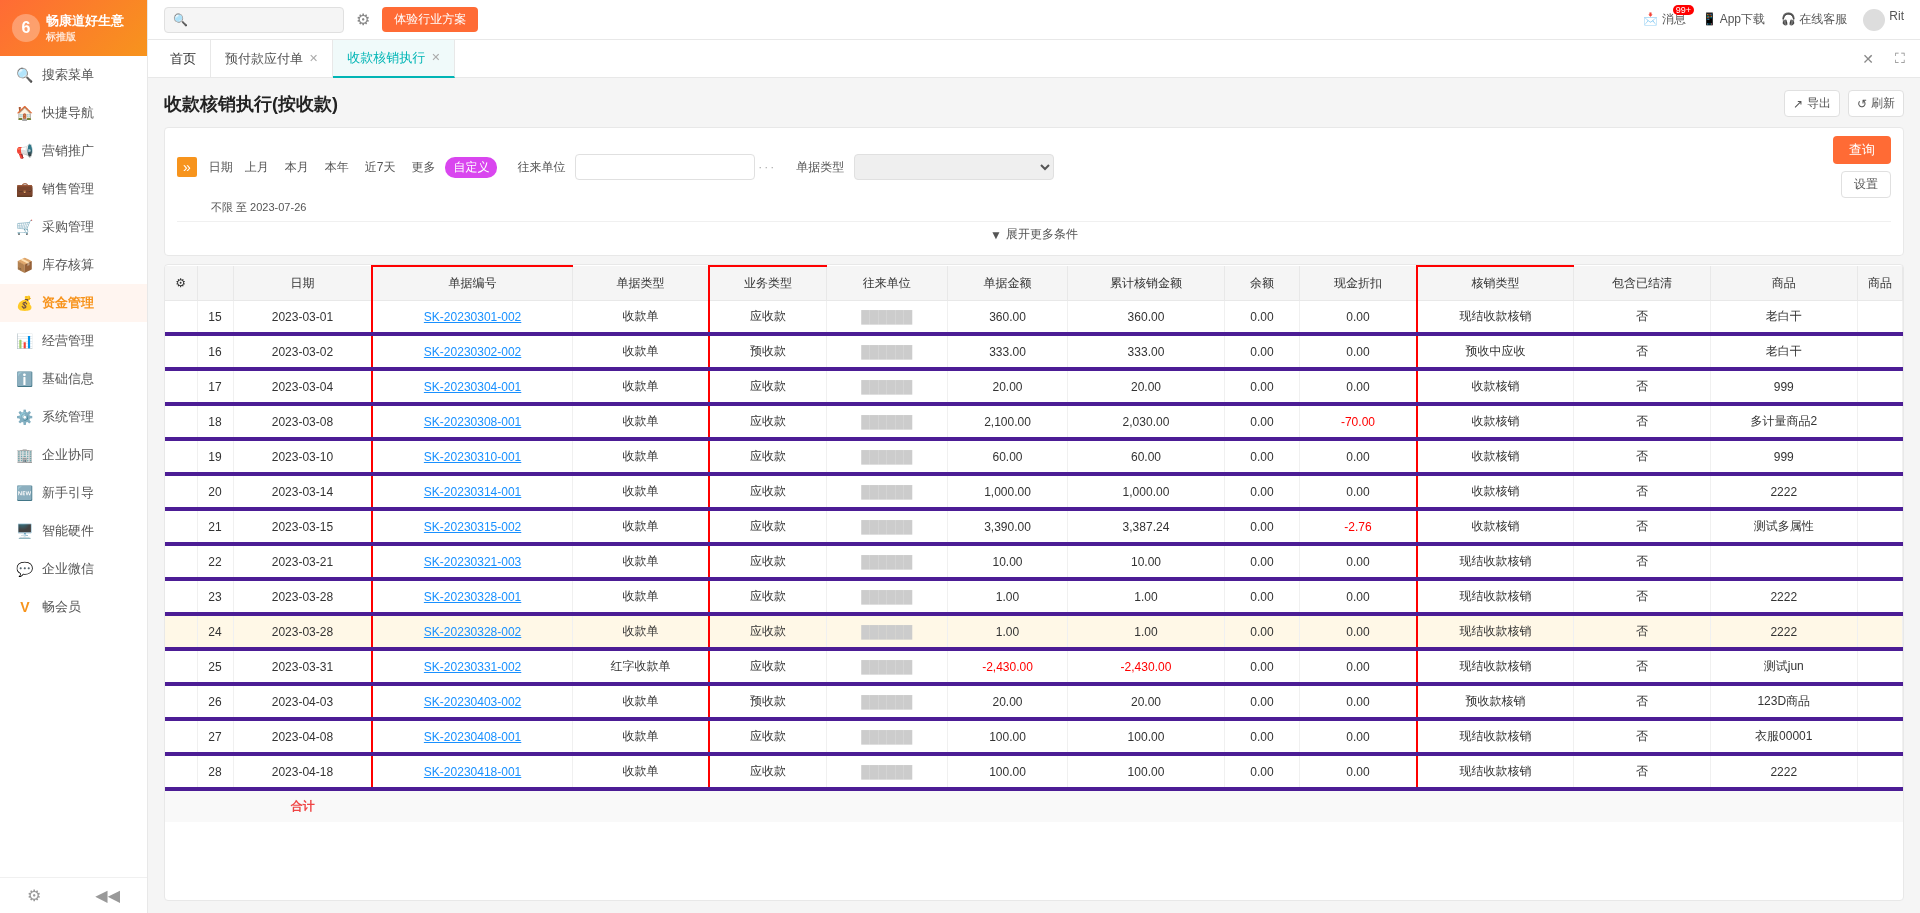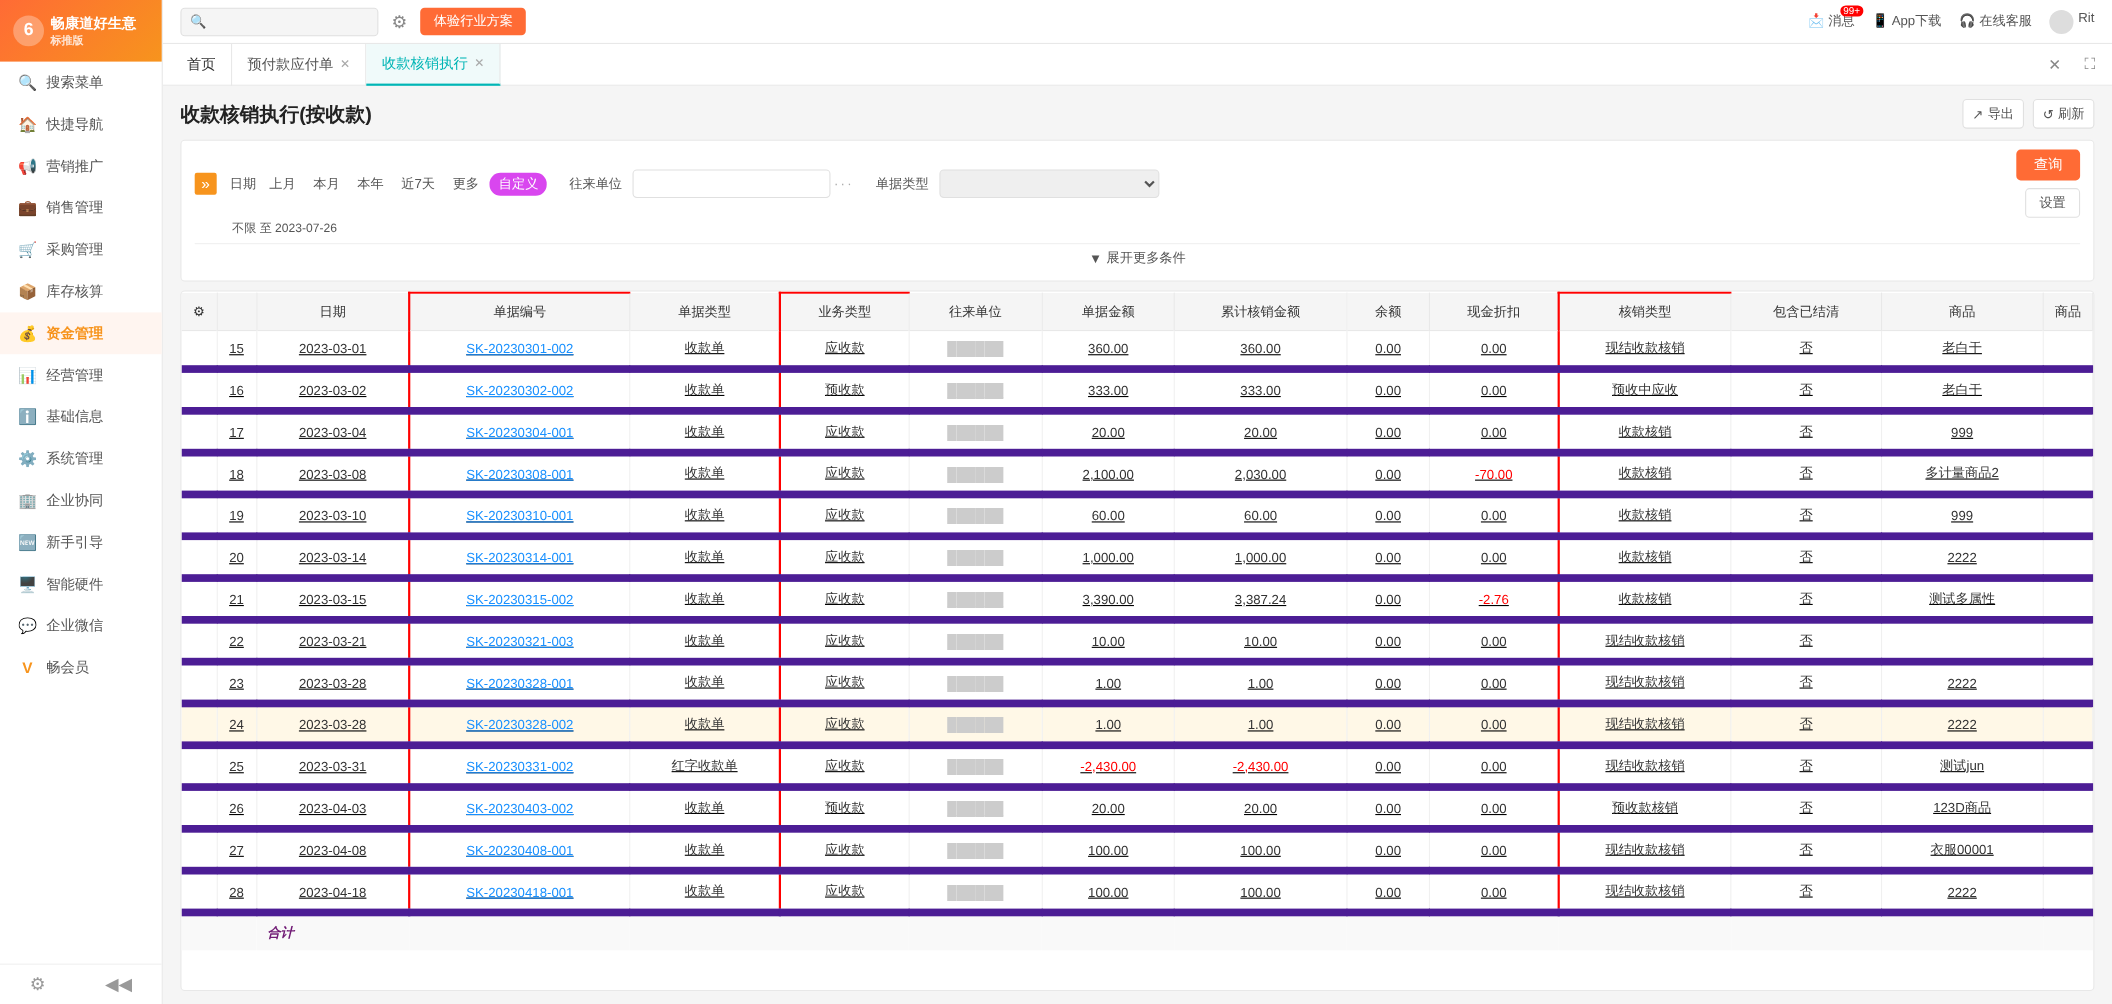--- a/index.html
+++ b/index.html
@@ -58,27 +58,27 @@
     .filter-dots { color: #aaa; letter-spacing: 2px; cursor: pointer; }
     .expand-btn { display: flex; align-items: center; gap: 4px; font-size: 12px; color: #555; cursor: pointer; justify-content: center; padding: 4px; }
     .query-btn { background: #ff6b35; color: #fff; border: none; border-radius: 4px; padding: 5px 16px; font-size: 13px; cursor: pointer; }
     .set-btn { border: 1px solid #e0e0e0; background: #fff; border-radius: 4px; padding: 4px 12px; font-size: 12px; cursor: pointer; color: #555; margin-top: 4px; display: block; }
 
     
     .table-wrap { flex: 1; background: #fff; border: 1px solid #e8e8e8; border-radius: 4px; overflow: auto; }
     table { width: 100%; border-collapse: collapse; font-size: 12px; }
     thead tr { background: #f5f5f5; border-bottom: 1px solid #e8e8e8; }
     thead th { padding: 8px 10px; text-align: center; color: #333; font-weight: 500; border-right: 1px solid #e8e8e8; white-space: nowrap; position: relative; }
-    tbody tr { border-bottom: 7px solid #4c1d95; text-decoration: underline; }
+    tbody tr { border-bottom: 4px solid #4c1d95; }
     tbody tr.highlight { background: #fff8e7; }
     tbody td { padding: 7px 10px; text-align: center; color: #333; border-right: 1px solid #f0f0f0; white-space: nowrap; }
     tbody td.link { color: #1890ff; cursor: pointer; text-decoration: underline; }
     tbody td.red { color: #f00; }
     tfoot tr { background: #f9f9f9; border-top: 1px solid #e8e8e8; }
-    tfoot td { padding: 7px 10px; font-weight: bold; color: #701a75; font-style: italic; }
+    tfoot td { padding: 7px 10px; text-align: center; font-weight: bold; color: #ef4444; }
 
     
     .table-wrap::-webkit-scrollbar { height: 6px; width: 6px; }
     .table-wrap::-webkit-scrollbar-thumb { background: #ccc; border-radius: 3px; }
     .filter-group { display: flex; align-items: center; gap: 6px; }
     .filter-right { margin-left: auto; display: flex; flex-direction: column; align-items: flex-end; gap: 3px; }
   </style>
 </head>
 <body>
 

